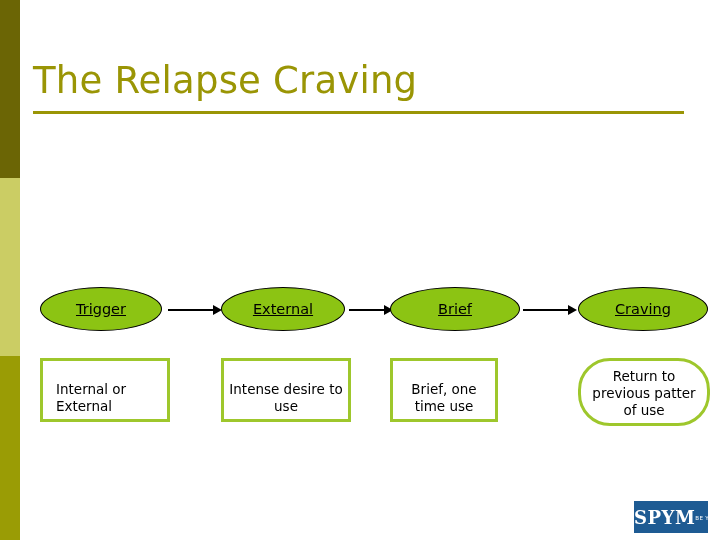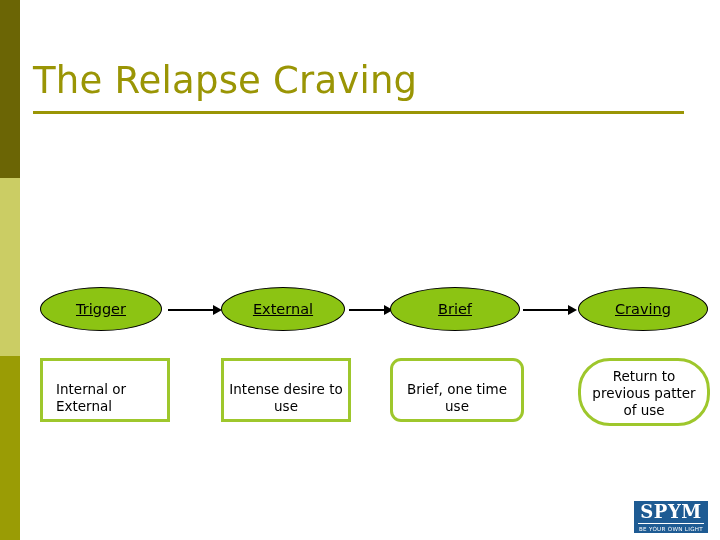--- a/index.html
+++ b/index.html
@@ -98,21 +98,21 @@
     min-height: 64px;
     background: #ffffff;
     border: 3.5px solid #9ec72c;
     box-sizing: border-box;
     display: flex;
     align-items: flex-end;
     justify-content: center;
     padding: 4px 3px;
   }
   #col-3 .desc-box { width: 132px; min-height: 68px; border-radius: 32px; }
-  #col-2 .desc-box { width: 134px; border-radius: 11px; }
+  #col-2 .desc-box { width: 108px; }
   #col-1 .desc-box { width: 130px; }
 
   .desc-label {
     font-size: 13.5px;
     line-height: 17px;
     color: #000000;
     text-align: center;
     width: 100%;
   }
   .desc-label.left-align { text-align: left; padding-left: 10px; }
@@ -147,21 +147,20 @@
 
   
   #logo {
     position: absolute;
     left: 634px;
     top: 501px;
     width: 74px;
     height: 32px;
     background: #1e5b93;
     display: flex;
-    flex-direction: column;
     align-items: center;
     justify-content: flex-start;
     overflow: hidden;
   }
   #logo-word {
     font-family: "DejaVu Serif", "Liberation Serif", serif;
     font-weight: bold;
     font-size: 18px;
     line-height: 20px;
     color: #ffffff;

